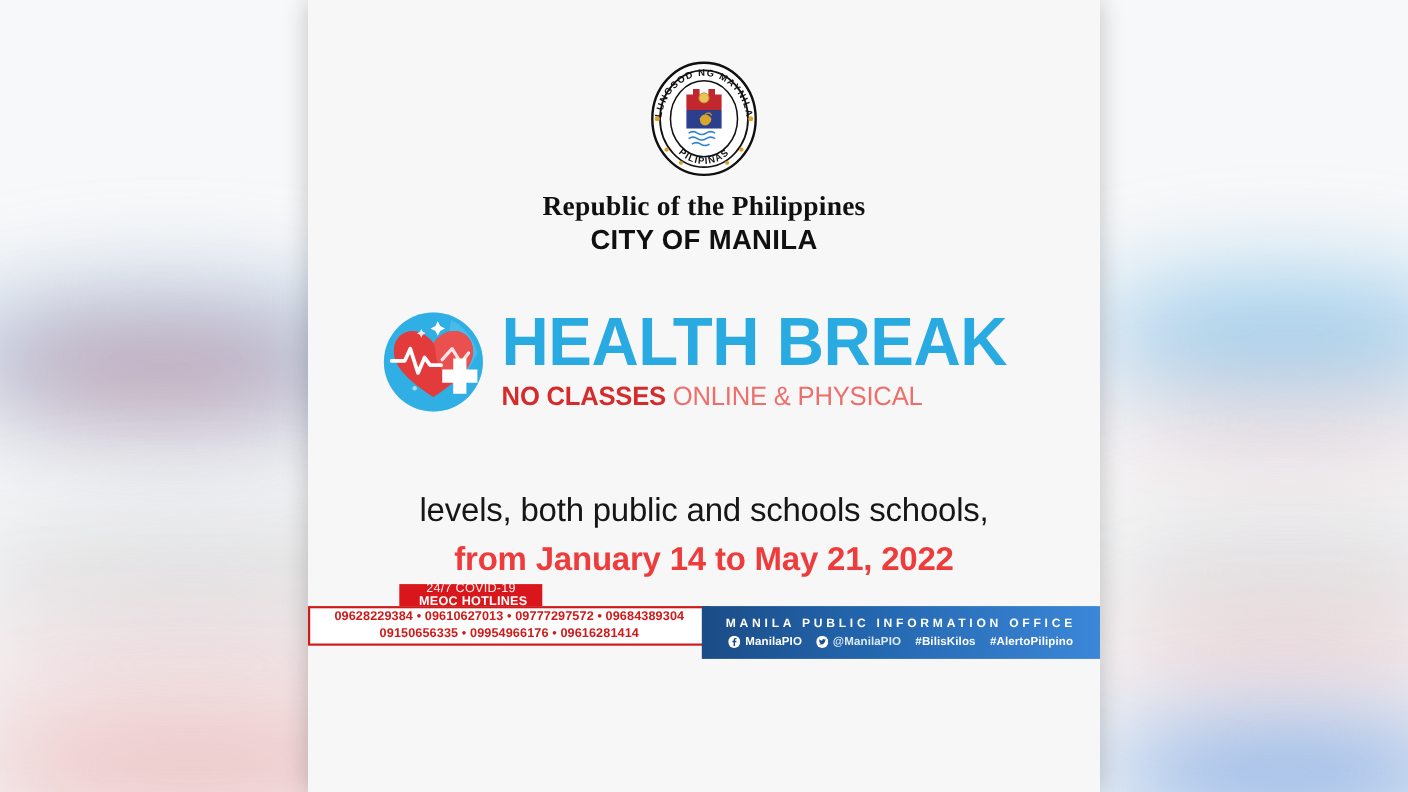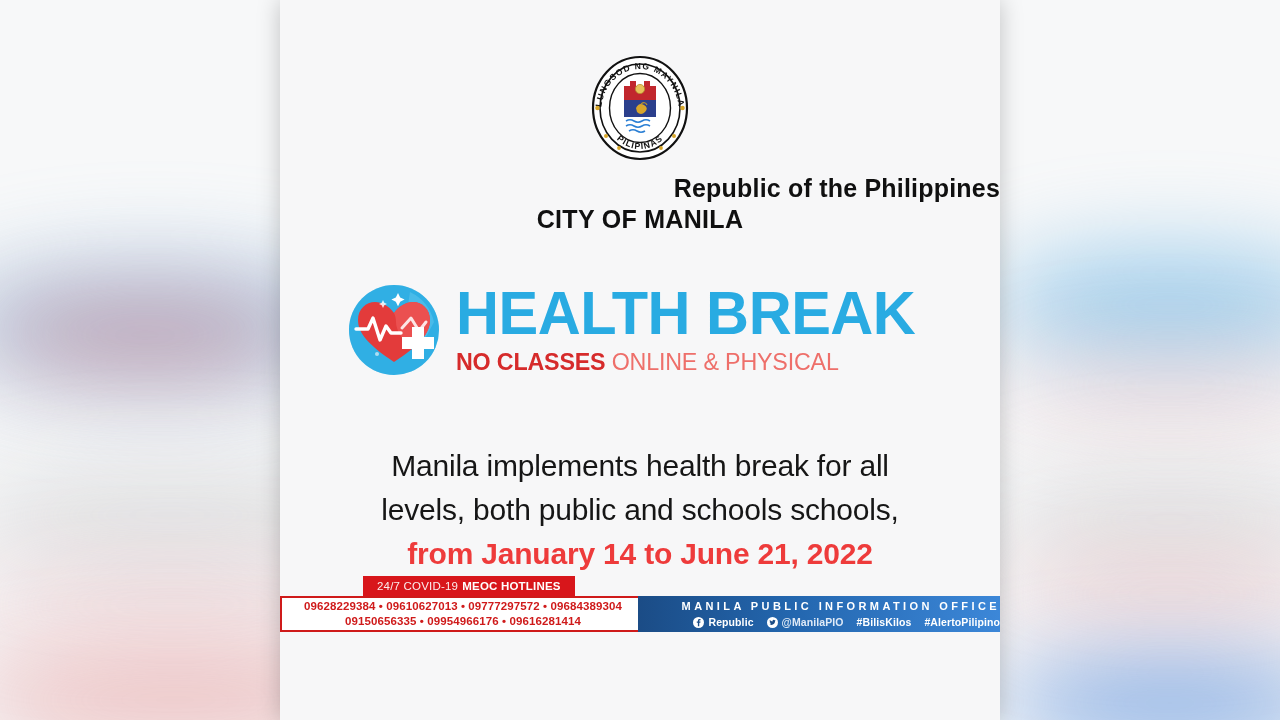--- a/index.html
+++ b/index.html
@@ -59,21 +59,21 @@
     pointer-events:none;
   }
   #poster>*{position:relative;}
 
   
   .seal-wrap{display:flex;justify-content:center;margin-top:52px;}
   .seal{width:108px;height:112px;}
 
   
   .rep{
-    text-align:right;font-family:Liberation Sans, sans-serif;
+    text-align:center;font-family:Liberation Serif, serif;
     font-size:25px;font-weight:700;color:#101010;margin-top:10px;letter-spacing:.2px;
   }
   .city{
     text-align:center;font-family:"Liberation Sans", sans-serif;
     font-size:25px;font-weight:700;color:#101010;margin-top:2px;letter-spacing:.3px;
   }
 
   
   .lockup{display:flex;align-items:center;justify-content:center;margin-top:48px;gap:14px;}
   .hb-logo{width:96px;height:96px;flex:none;}
@@ -94,37 +94,37 @@
     margin-top:66px;text-align:center;color:#161616;
     font-size:30px;line-height:44px;font-weight:400;letter-spacing:-.2px;
   }
   .body-copy .date{color:#EE3B3B;font-weight:700;}
 
   
   .bottom{position:absolute;left:0;right:0;bottom:0;height:56px;}
   .hotline-tab{
     position:absolute;left:83px;top:0;height:20px;background:#D8161B;
     display:flex;align-items:center;justify-content:center;padding:0 14px;
-    color:#ffffff;font-size:11.5px;letter-spacing:.2px;white-space:nowrap;
+    color:#ffffff;font-size:11.5px;letter-spacing:.2px;white-space:nowrap;flex-direction:column;
   }
   .hotline-tab .t-light{font-weight:400;opacity:.92;}
   .hotline-tab .t-bold{font-weight:700;margin-left:4px;}
   .hotline-box{
     position:absolute;left:0;top:20px;width:366px;height:36px;
     background:#ffffff;border:2.5px solid #CF1A1A;box-sizing:border-box;
     display:flex;flex-direction:column;align-items:center;justify-content:center;
   }
   .hotline-line{
     color:#CF1A1A;font-weight:700;font-size:11.5px;letter-spacing:.1px;line-height:15px;
     white-space:nowrap;
   }
   .pio{
-    position:absolute;left:358px;right:0;top:20px;height:36px;
+    position:absolute;left:358px;right:0;top:20px;height:48px;
     background:linear-gradient(90deg,#1B4C86 0%, #2366AE 42%, #3C87D8 100%);
-    display:flex;flex-direction:column;align-items:flex-end;justify-content:center;
+    display:flex;flex-direction:column;align-items:center;justify-content:center;
   }
   .pio-title{
     color:#ffffff;font-size:11px;font-weight:700;letter-spacing:3.4px;white-space:nowrap;
   }
   .pio-row{display:flex;align-items:center;gap:13px;margin-top:4px;white-space:nowrap;}
   .pio-item{display:flex;align-items:center;gap:4px;}
   .pio-item .lbl{color:#ffffff;font-size:10.5px;font-weight:700;letter-spacing:.1px;}
   .pio-item .lbl.dim{color:#dfeaf7;}
   .pio-tag{color:#ffffff;font-size:10.5px;font-weight:700;letter-spacing:.1px;}
   .soc{width:11px;height:11px;flex:none;display:block;}
@@ -213,23 +213,22 @@
     <div class="hb-text">
       <div class="hb-title">HEALTH BREAK</div>
       <div class="hb-sub">
         <span class="strong">NO CLASSES</span>
         <span class="light">ONLINE &amp; PHYSICAL</span>
       </div>
     </div>
   </div>
 
   <div class="body-copy">
-    <div>Manila implements health break for all</div>
     <div>levels, both public and schools schools,</div>
-    <div class="date">from January 14 to June 21, 2022</div>
+    <div class="date">from January 14 to May 21, 2022</div>
   </div>
 
   <div class="bottom">
     <div class="hotline-tab">
       <span class="t-light">24/7 COVID-19</span>
       <span class="t-bold">MEOC HOTLINES</span>
     </div>
 
     <div class="hotline-box">
       <div class="hotline-line">09628229384 • 09610627013 • 09777297572 • 09684389304</div>
@@ -237,21 +236,21 @@
     </div>
 
     <div class="pio">
       <div class="pio-title">MANILA PUBLIC INFORMATION OFFICE</div>
       <div class="pio-row">
         <div class="pio-item">
           <svg class="soc" viewBox="0 0 24 24">
             <circle cx="12" cy="12" r="12" fill="#ffffff"></circle>
             <path d="M13.6 20v-7.2h2.4l.36-2.8H13.6V8.2c0-.81.22-1.36 1.39-1.36h1.48V4.34C16.21 4.3 15.33 4.22 14.3 4.22c-2.16 0-3.64 1.32-3.64 3.74V10H8.24v2.8h2.42V20z" fill="#1B4C86"></path>
           </svg>
-          <span class="lbl">Republic</span>
+          <span class="lbl">ManilaPIO</span>
         </div>
         <div class="pio-item">
           <svg class="soc" viewBox="0 0 24 24">
             <circle cx="12" cy="12" r="12" fill="#ffffff"></circle>
             <path d="M19 7.6c-.5.23-1.05.38-1.62.45.58-.35 1.03-.9 1.24-1.56-.55.33-1.15.56-1.79.69a2.82 2.82 0 0 0-4.8 2.57 8 8 0 0 1-5.8-2.94 2.82 2.82 0 0 0 .87 3.76c-.46-.02-.9-.14-1.28-.35v.04c0 1.37.97 2.5 2.26 2.77-.24.06-.49.1-.75.1-.18 0-.36-.02-.53-.05a2.82 2.82 0 0 0 2.63 1.96 5.66 5.66 0 0 1-4.18 1.17 7.98 7.98 0 0 0 4.32 1.27c5.18 0 8.02-4.3 8.02-8.02v-.37c.55-.4 1.03-.9 1.41-1.47z" fill="#1B4C86"></path>
           </svg>
           <span class="lbl dim">@ManilaPIO</span>
         </div>
         <span class="pio-tag">#BilisKilos</span>
         <span class="pio-tag">#AlertoPilipino</span>

